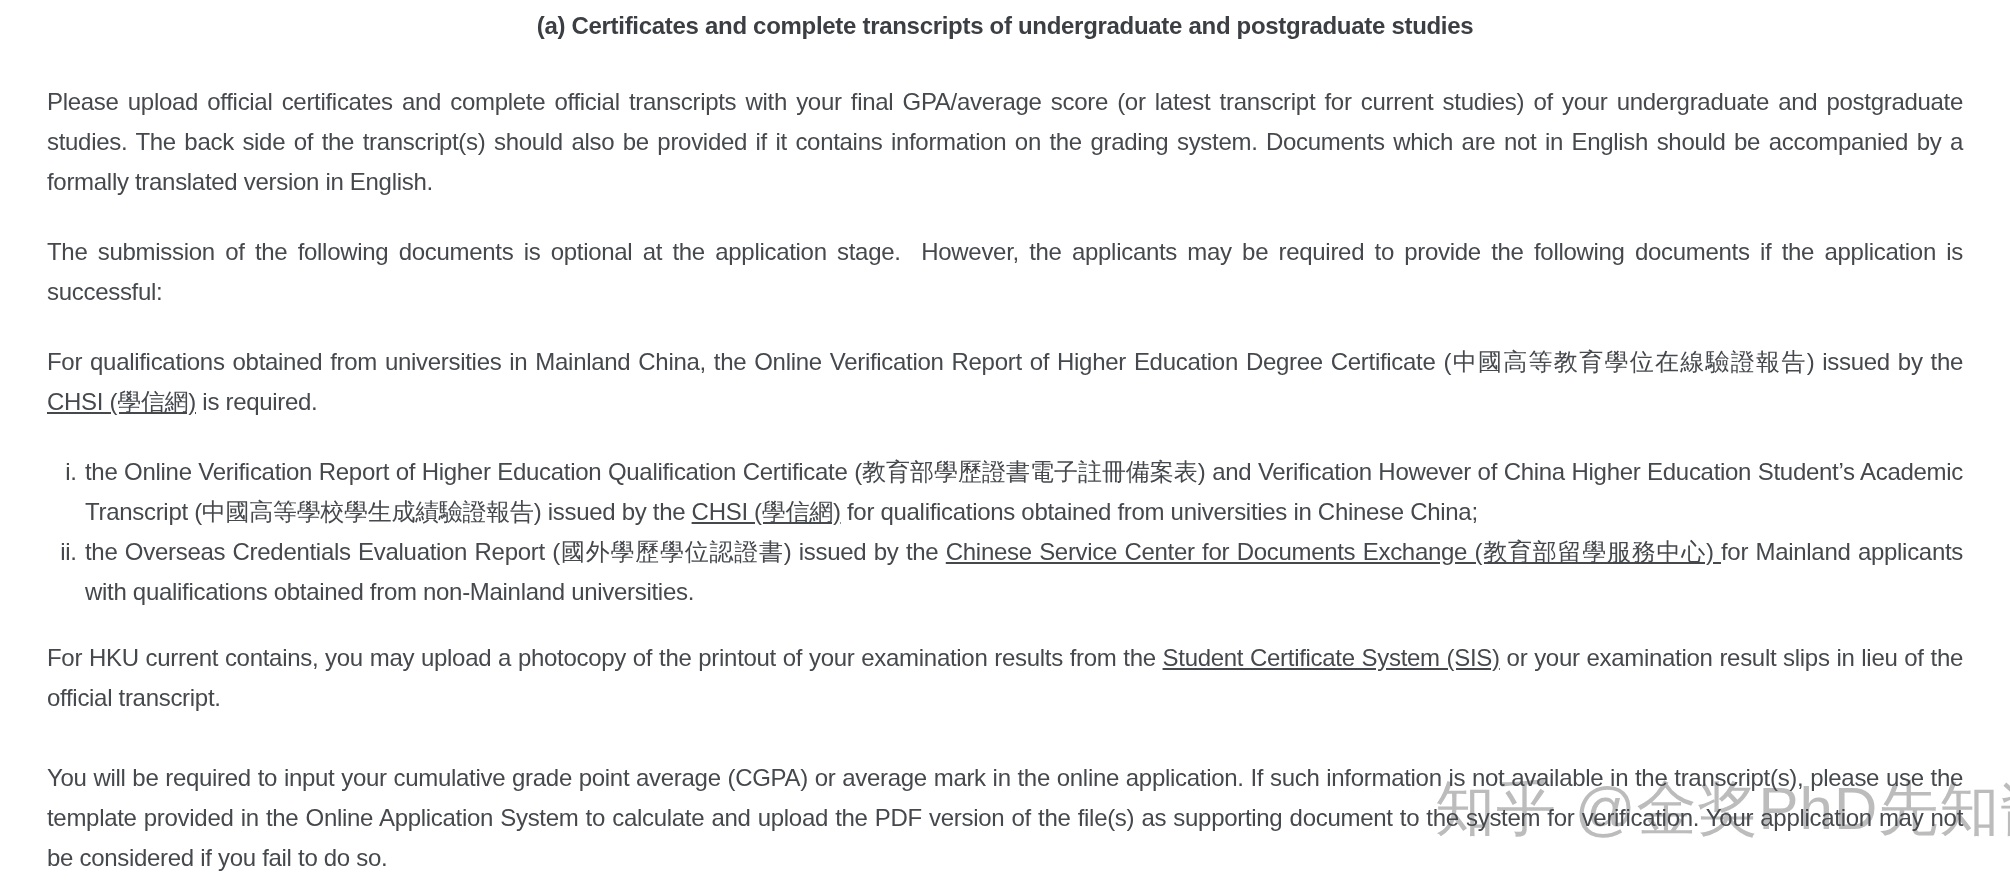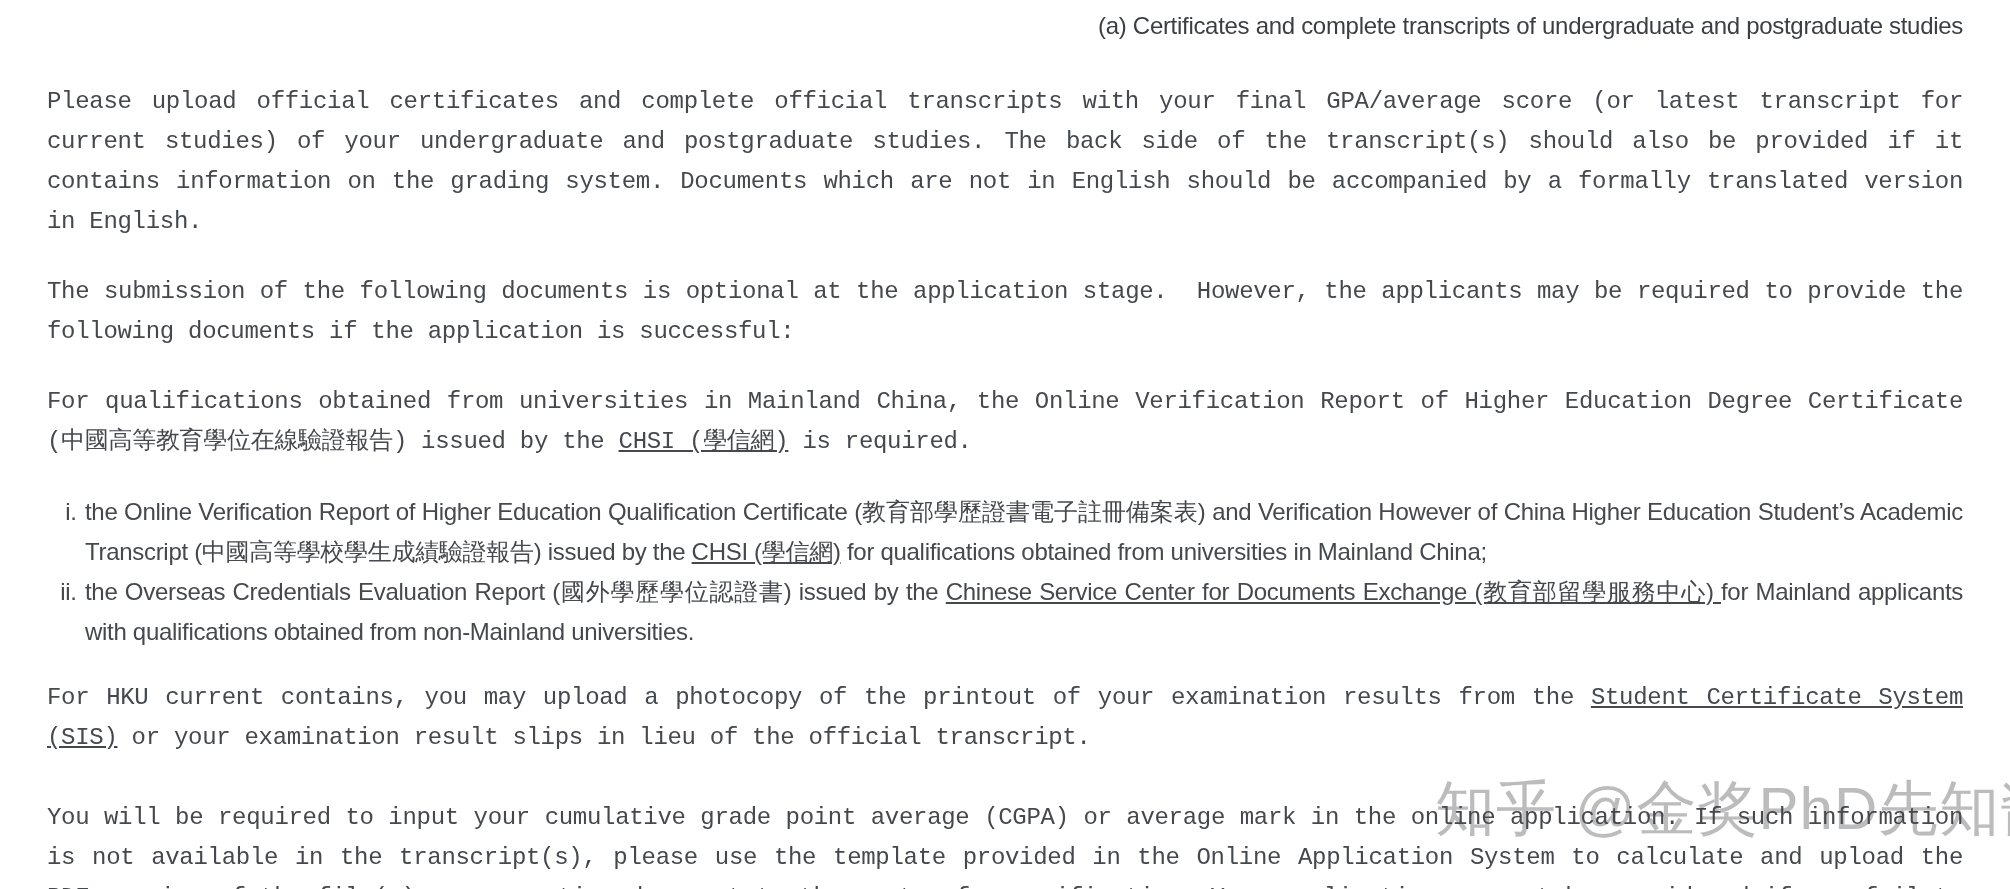--- a/index.html
+++ b/index.html
@@ -19,32 +19,31 @@
     box-sizing: border-box;
     padding: 6px 47px 0 47px;
     font-size: 24px;
     line-height: 40px;
     letter-spacing: -0.3px;
     text-align: justify;
   }
   .doc-heading {
     font-size: 24px;
     line-height: 40px;
-    font-weight: normal;
+    font-weight: bold;
     color: #3b3e42;
     margin: 0 0 36px 0;
-    text-align: right;
+    text-align: center;
     position: relative;
     z-index: 1;
   }
   .doc p {
     margin: 0 0 30px 0;
     position: relative;
     z-index: 1;
-    font-family: Liberation Mono, monospace;
   }
   .doc p.gap-lg { margin-bottom: 40px; }
   .doc ol {
     list-style: lower-roman;
     margin: 0 0 26px 0;
     padding: 0 0 0 36px;
     position: relative;
     z-index: 1;
   }
   .doc li { padding-left: 2px; }
@@ -72,21 +71,21 @@
 
   <h2 class="doc-heading">(a) Certificates and complete transcripts of undergraduate and postgraduate studies</h2>
 
   <p>Please upload official certificates and complete official transcripts with your final GPA/average score (or latest transcript for current studies) of your undergraduate and postgraduate studies. The back side of the transcript(s) should also be provided if it contains information on the grading system. Documents which are not in English should be accompanied by a formally translated version in English.</p>
 
   <p>The submission of the following documents is optional at the application stage.&nbsp; However, the applicants may be required to provide the following documents if the application is successful:</p>
 
   <p><span>For qualifications obtained from universities in Mainland China, the Online Verification Report of Higher Education Degree Certificate (中國高等教育學位在線驗證報告) issued by the </span><a class="doc-link">CHSI (學信網)</a><span> is required.</span></p>
 
   <ol>
-    <li><span>the Online Verification Report of Higher Education Qualification Certificate (教育部學歷證書電子註冊備案表) and Verification However of China Higher Education Student’s Academic Transcript (中國高等學校學生成績驗證報告) issued by the </span><a class="doc-link">CHSI (學信網)</a><span> for qualifications obtained from universities in Mainland China;</span></li>
+    <li><span>the Online Verification Report of Higher Education Qualification Certificate (教育部學歷證書電子註冊備案表) and Verification However of China Higher Education Student’s Academic Transcript (中國高等學校學生成績驗證報告) issued by the </span><a class="doc-link">CHSI (學信網)</a><span> for qualifications obtained from universities in Chinese China;</span></li>
     <li><span>the Overseas Credentials Evaluation Report (國外學歷學位認證書) issued by the </span><a class="doc-link">Chinese Service Center for Documents Exchange (教育部留學服務中心) </a><span>for Mainland applicants with qualifications obtained from non-Mainland universities.</span></li>
   </ol>
 
   <p class="gap-lg"><span>For HKU current contains, you may upload a photocopy of the printout of your examination results from the </span><a class="doc-link">Student Certificate System (SIS)</a><span> or your examination result slips in lieu of the official transcript.</span></p>
 
   <p>You will be required to input your cumulative grade point average (CGPA) or average mark in the online application. If such information is not available in the transcript(s), please use the template provided in the Online Application System to calculate and upload the PDF version of the file(s) as supporting document to the system for verification. Your application may not be considered if you fail to do so.</p>
 
 </div>
 
 <div class="watermark">知乎 @金奖PhD先知酱</div>

